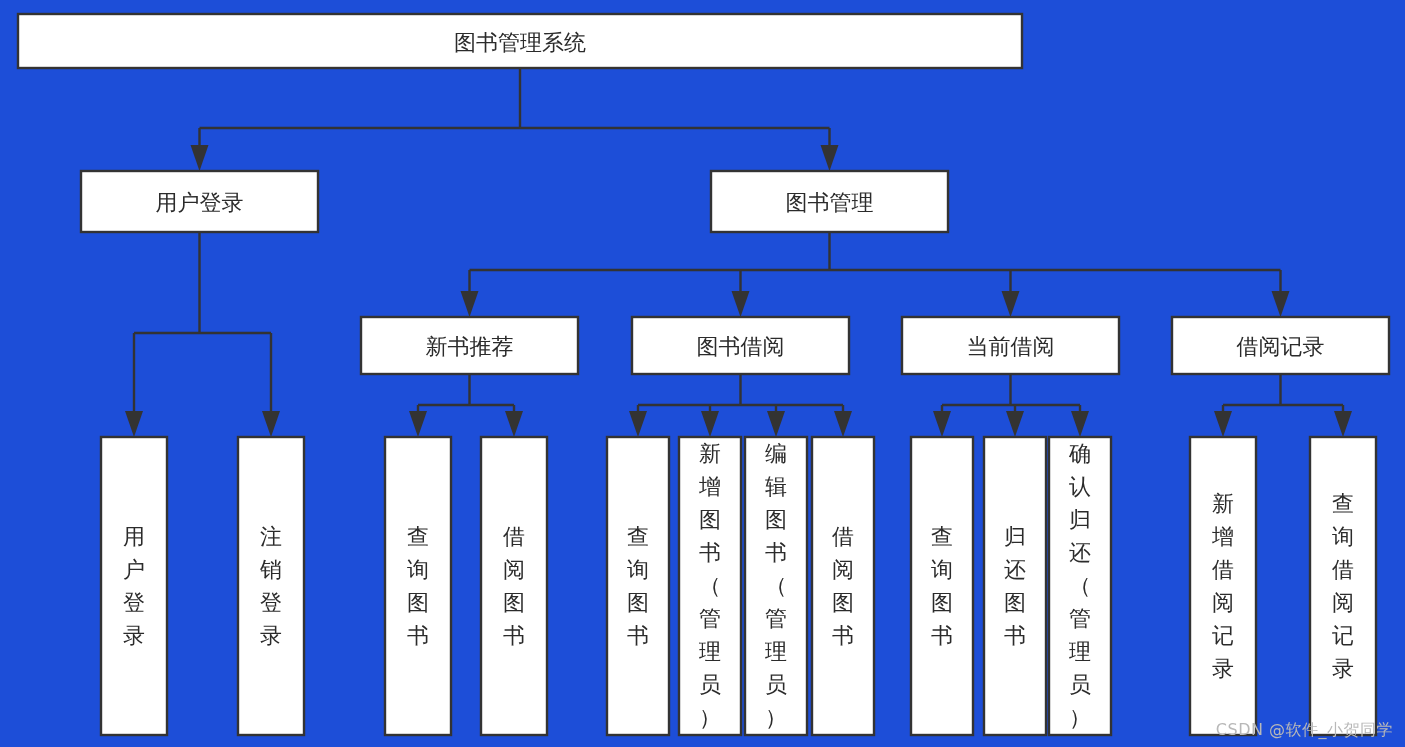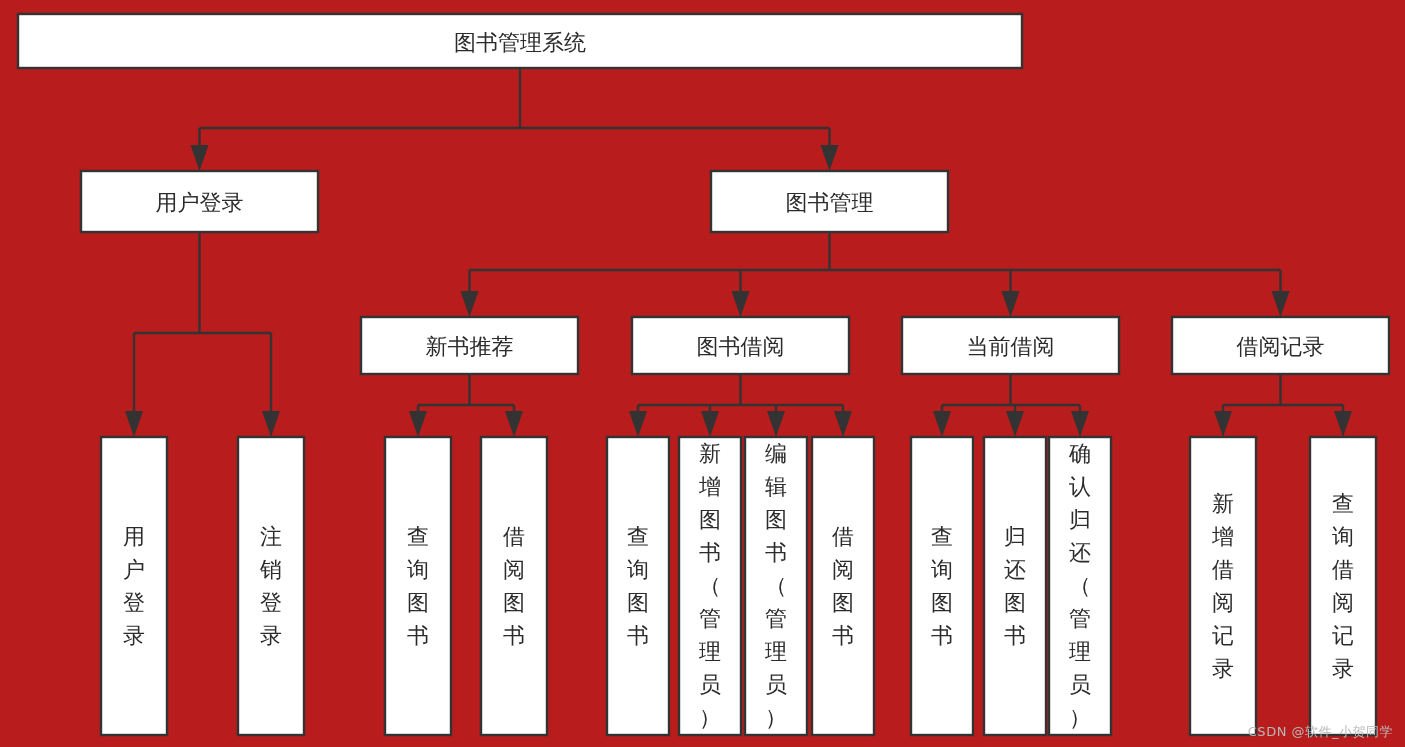--- a/index.html
+++ b/index.html
@@ -8,21 +8,21 @@
     padding: 0;
     background: #ffffff;
   }
   body {
     font-family: "DejaVu Sans", "Liberation Sans", sans-serif;
   }
   #canvas {
     position: relative;
     width: 1405px;
     height: 747px;
-    background: #b91c1c;
+    background: #1d4ed8;
     overflow: hidden;
   }
   #diagram-svg {
     position: absolute;
     left: 0;
     top: 0;
     width: 1405px;
     height: 747px;
   }
   .node-rect {
@@ -51,21 +51,21 @@
     fill: #2b2b2b;
     font-family: "DejaVu Sans", "Liberation Sans", sans-serif;
     font-size: 22px;
     text-anchor: middle;
   }
   .watermark {
     position: absolute;
     right: 12px;
     bottom: 6px;
     font-family: "DejaVu Sans", "Liberation Sans", sans-serif;
-    font-size: 13px;
+    font-size: 16px;
     color: #b8b8b8;
     white-space: nowrap;
     letter-spacing: 0.5px;
     pointer-events: none;
     text-align: right;
   }
 </style>
 </head>
 <body>
 

